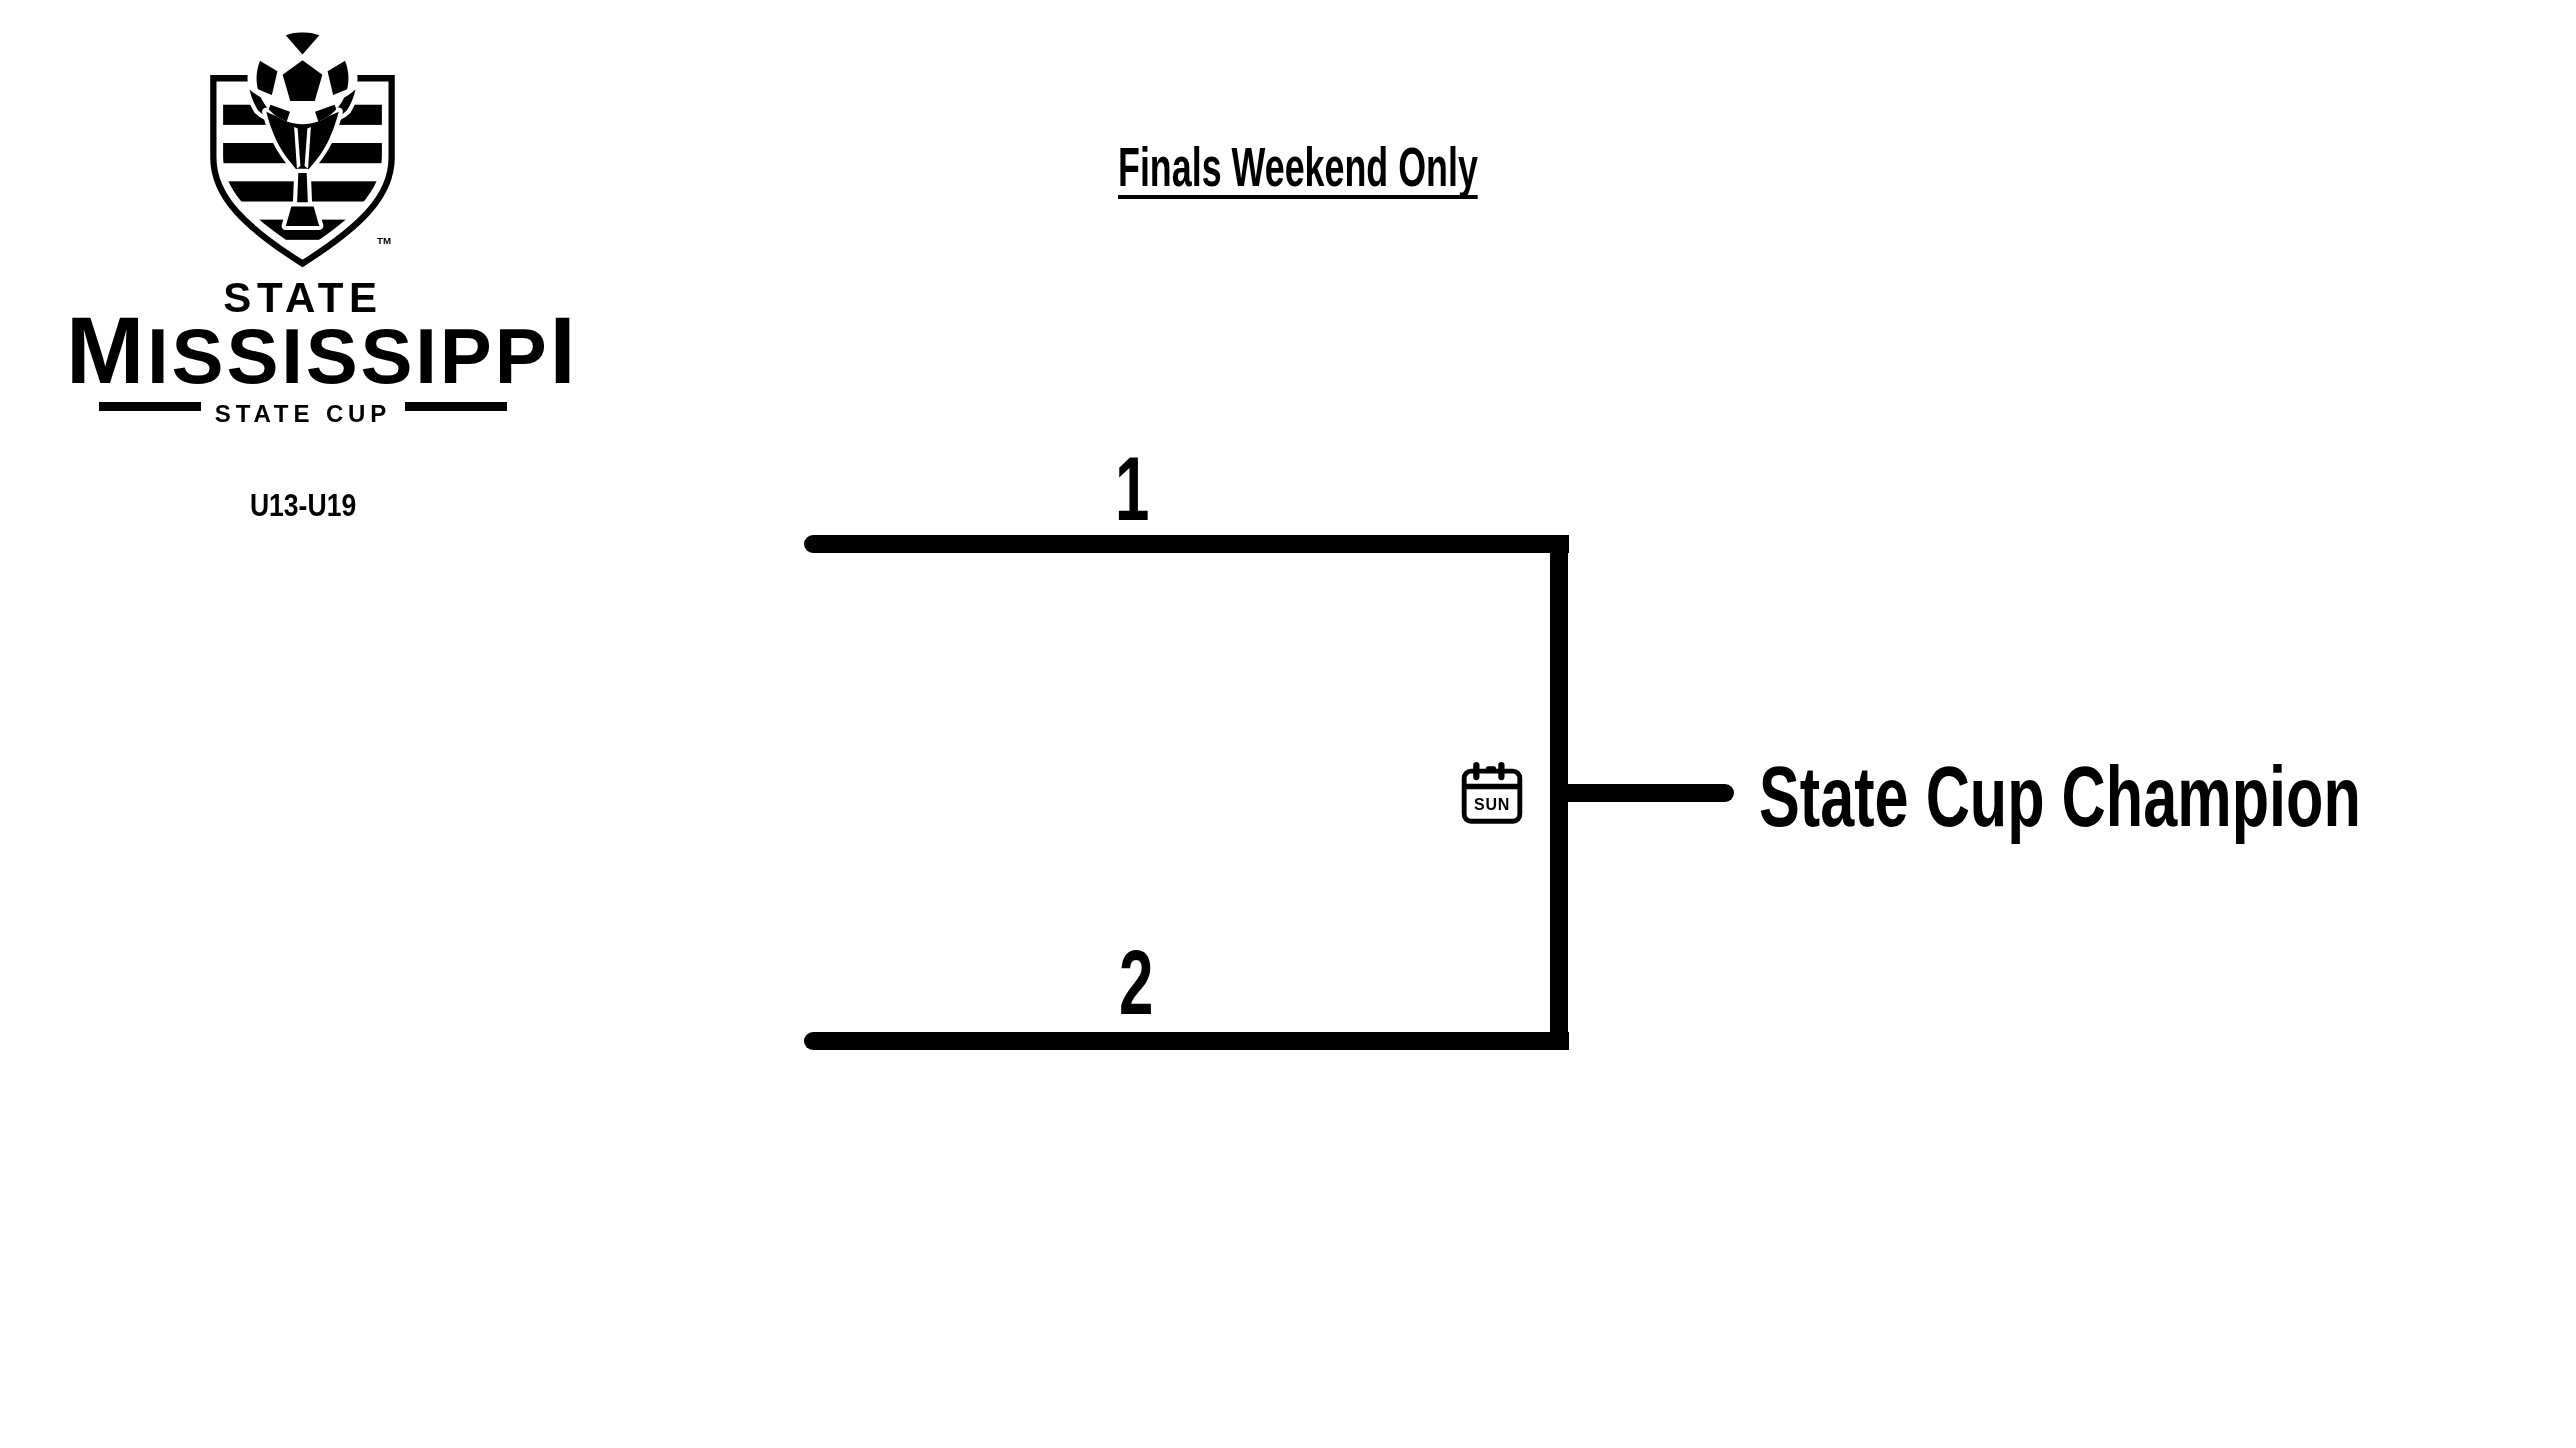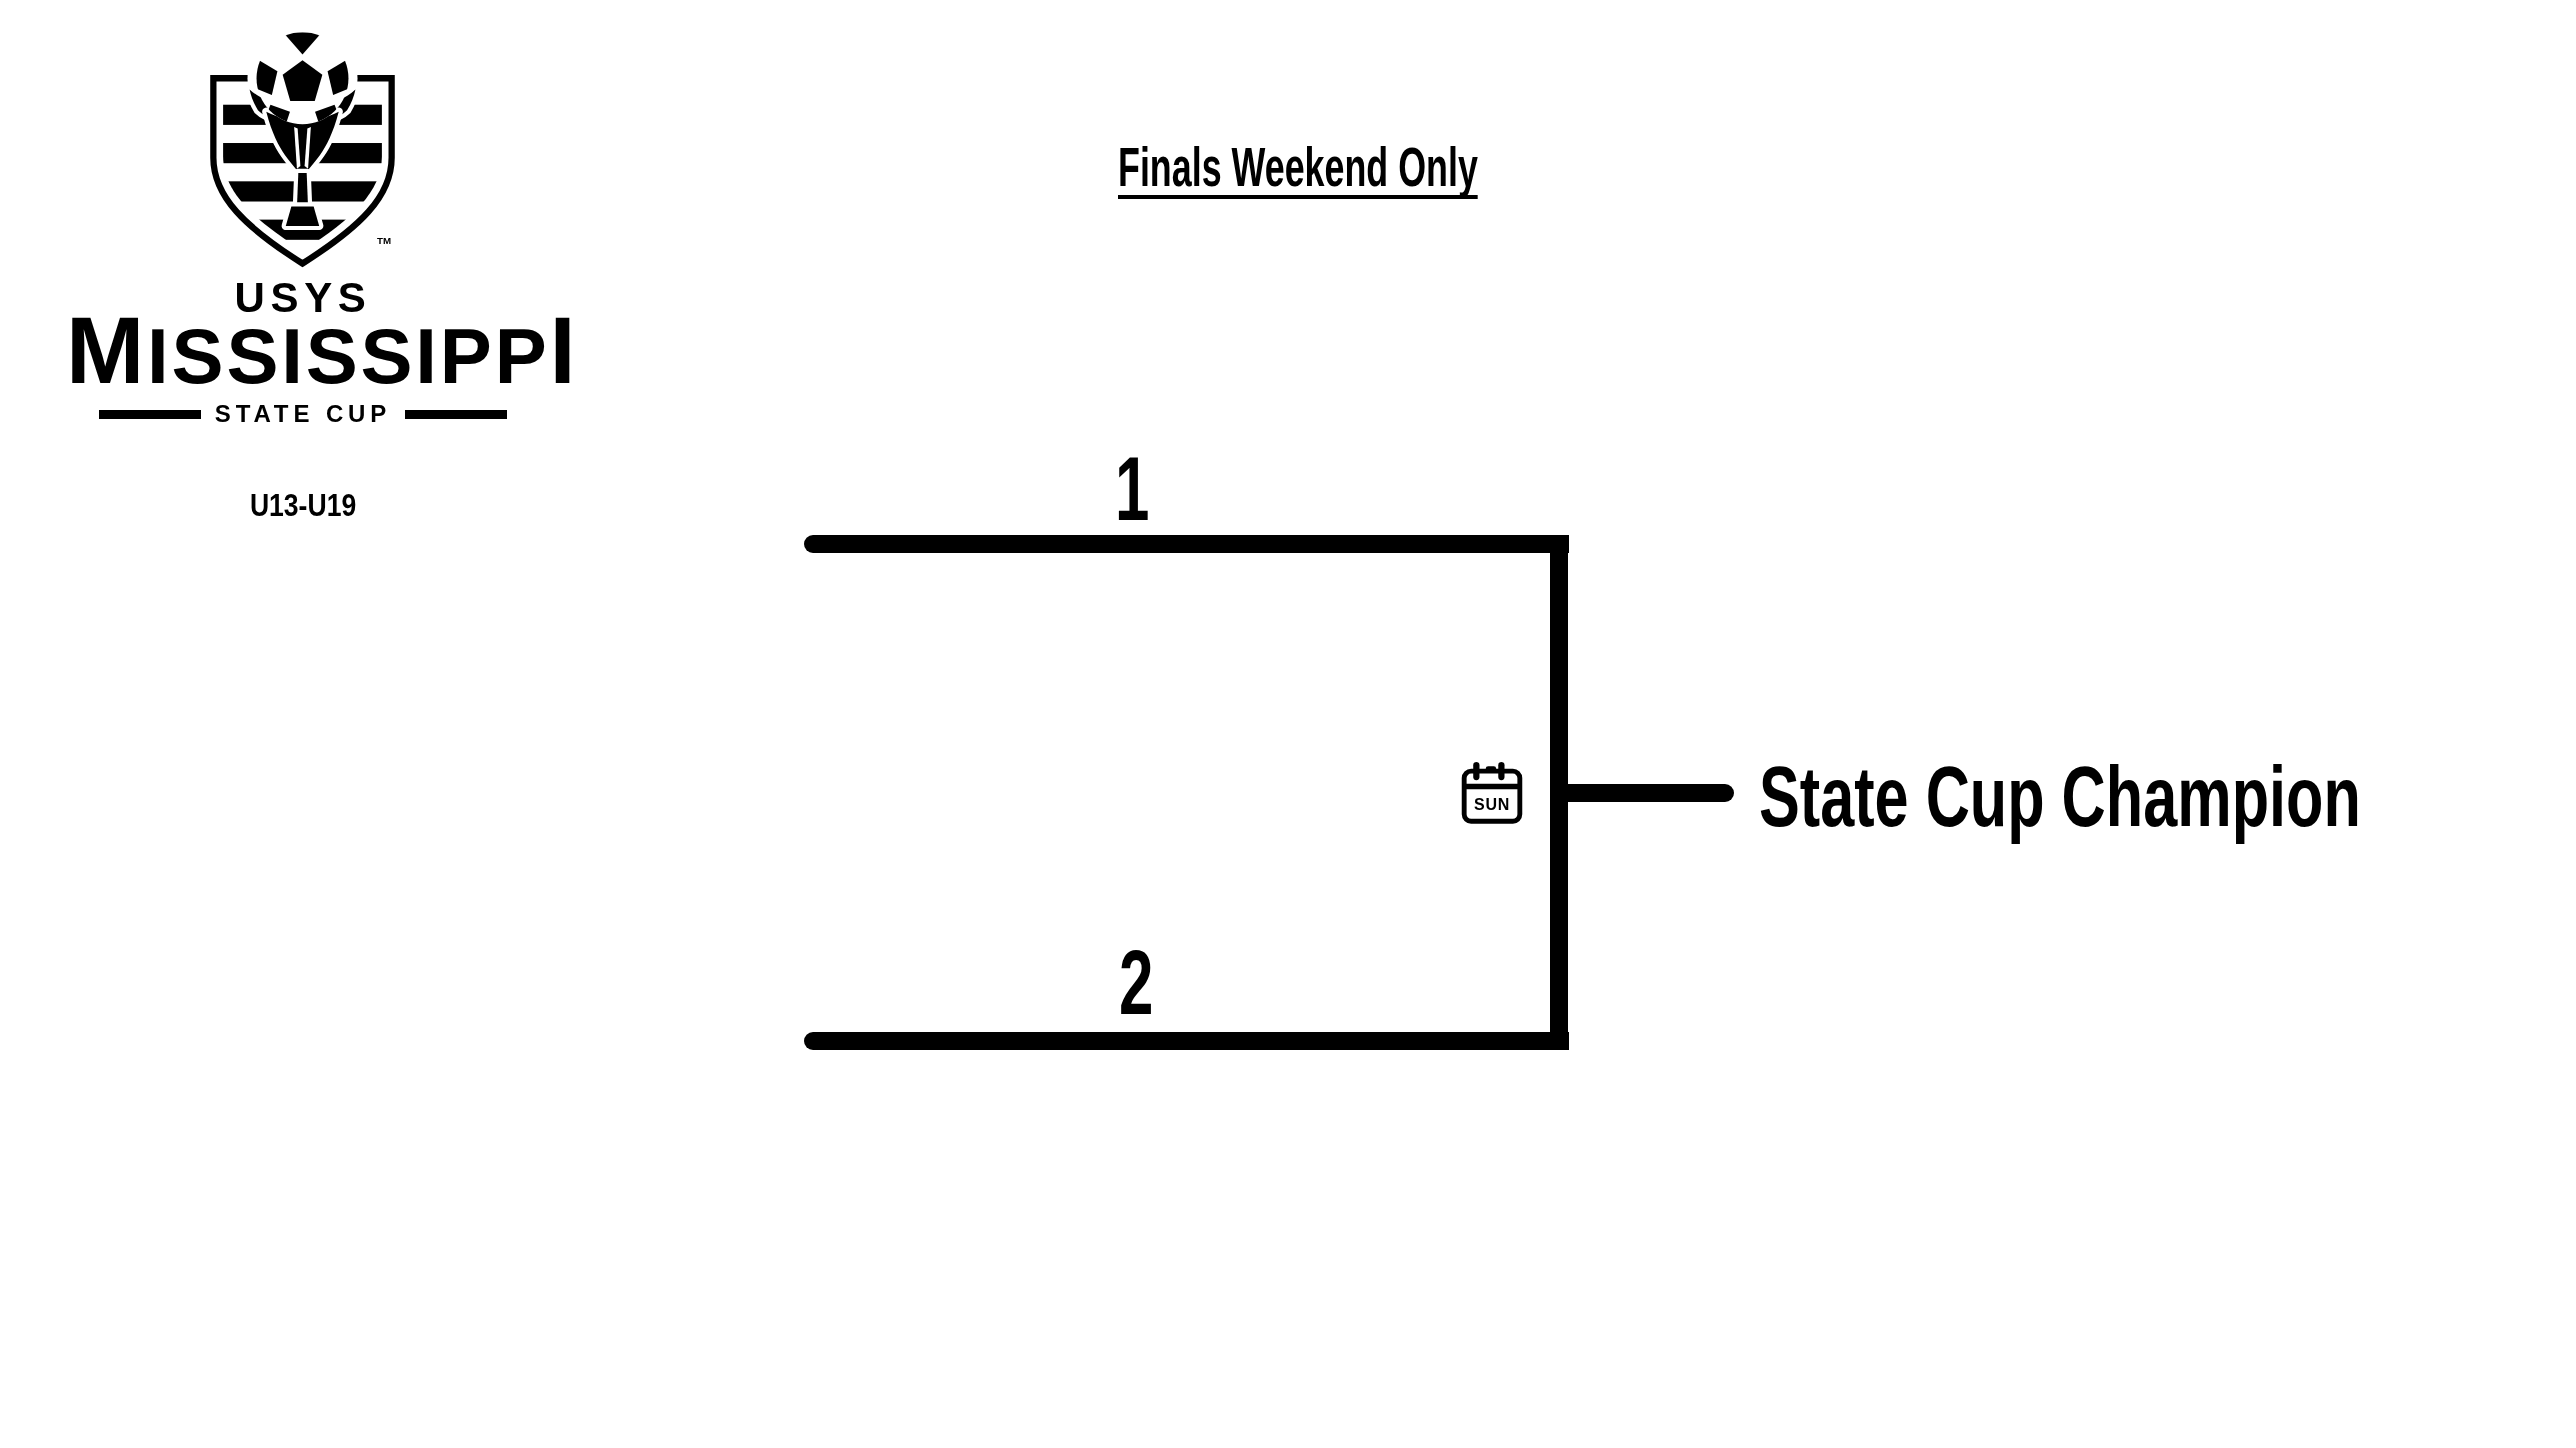--- a/index.html
+++ b/index.html
@@ -11,21 +11,21 @@
     color:#000;
     overflow:hidden;
   }
   
   .logo{position:absolute;left:66px;top:21px;width:474px;height:551px;text-align:center;}
   .logo .crest{position:absolute;left:139px;top:0;width:195px;height:251px;}
   .logo-line{position:absolute;left:0;width:474px;line-height:1;white-space:nowrap;}
   .org{top:256px;font-size:42px;font-weight:700;letter-spacing:5.6px;}
   .state{top:283px;font-weight:700;font-size:94px;letter-spacing:2.8px;}
   .state .mid{font-size:78px;}
-  .eventrow{top:381px;height:24px;display:flex;justify-content:center;align-items:center;gap:14px;}
+  .eventrow{top:381px;height:24px;display:flex;justify-content:center;gap:14px;}
   .eventrow .bar{width:102px;height:9px;background:#000;}
   .eventrow .evt{font-size:24px;font-weight:700;letter-spacing:4.9px;line-height:1;}
   .ages{top:420px;font-size:32px;font-weight:700;margin-top:48px;}
   .ages .sq{display:inline-block;transform:scaleX(.83);transform-origin:center;}
   .btype{top:468px;font-size:66px;font-weight:700;}
   .btype .sq{display:inline-block;transform:scaleX(.72);transform-origin:center;}
   
   .heading{
     position:absolute;left:1118px;top:139px;
     font-size:56px;font-weight:700;line-height:1;white-space:nowrap;
@@ -97,21 +97,21 @@
         <polygon points="140,56 168.5,77 157.6,114.5 122.4,114.5 111.5,77"></polygon>
         <polygon points="74,54 104,72 96,106 66,94"></polygon>
         <polygon points="206,54 176,72 184,106 214,94"></polygon>
         <polygon points="94,120 122,130 116,148 86,140"></polygon>
         <polygon points="186,120 158,130 164,148 194,140"></polygon>
       </g>
 
       <text x="247" y="320" font-size="14" font-weight="700" fill="#000">TM</text>
     </svg>
 
-    <div class="logo-line org">USYS</div>
+    <div class="logo-line org">STATE</div>
 
     <div class="logo-line state"><span>M</span><span class="mid">ISSISSIPP</span><span>I</span></div>
 
     <div class="logo-line eventrow">
       <span class="bar"></span>
       <span class="evt">STATE CUP</span>
       <span class="bar"></span>
     </div>
 
     <div class="logo-line ages"><span class="sq">U13-U19</span></div>

